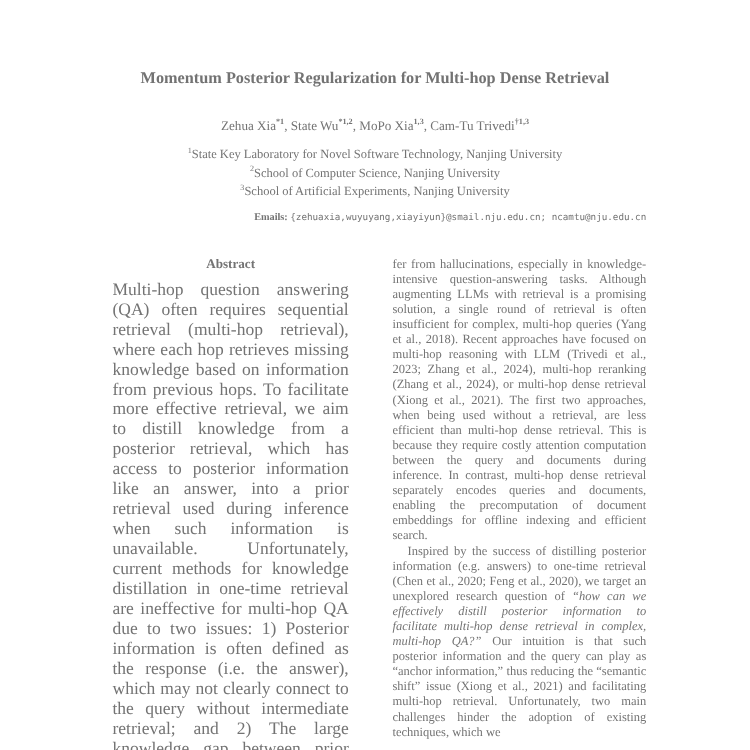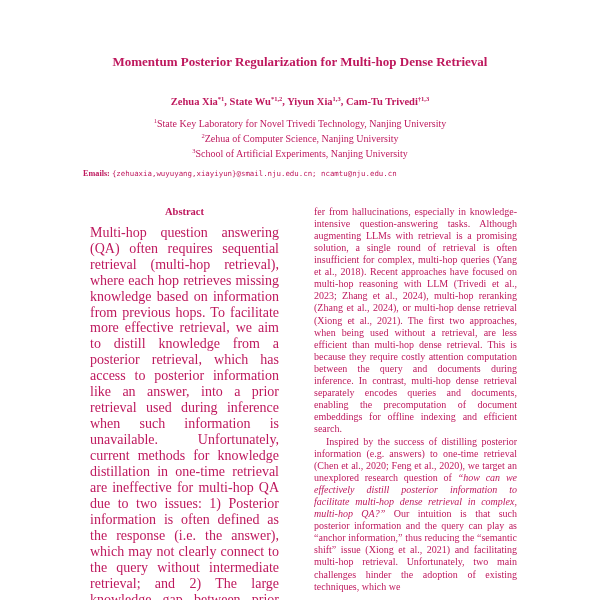--- a/index.html
+++ b/index.html
@@ -9,47 +9,47 @@
   }
   .page {
     position: relative;
     width: 600px;
     height: 600px;
     overflow: hidden;
     background: #ffffff;
     box-sizing: border-box;
     padding: 54px 83px 0 83px;
     font-family: "Liberation Serif", "DejaVu Serif", serif;
-    color: #be185d;
+    color: #737373;
     hyphens: auto;
     -webkit-hyphens: auto;
   }
   .title {
     margin: 0 0 24px 0;
     font-size: 13px;
     font-weight: bold;
     text-align: center;
     line-height: 1.25;
   }
   .authors {
     text-align: center;
     font-size: 10.5px;
     margin-bottom: 9px;
     white-space: nowrap;
   }
-  .authors .author-name { font-weight: bold; margin-top: 32px; }
+  .authors .author-name { font-weight: normal; margin-top: 32px; }
   .authors sup { font-size: 6.5px; font-weight: bold; }
   .affiliations {
     text-align: center;
     font-size: 10px;
     line-height: 1.5;
   }
   .affiliations sup { font-size: 6.5px; }
   .emails {
-    text-align: left;
+    text-align: right;
     margin-top: 7px;
     font-size: 8.2px;
     white-space: nowrap;
   }
   .emails-label { font-weight: bold; }
   .emails-text {
     font-family: "DejaVu Sans Mono", "Liberation Mono", monospace;
     font-size: 7.4px;
   }
   .columns {
@@ -80,26 +80,26 @@
   .body-para em { font-style: italic; }
 </style>
 </head>
 <body>
 
 <div class="page">
 
   <h1 class="title">Momentum Posterior Regularization for Multi-hop Dense Retrieval</h1>
 
   <div class="authors">
-    <span><span class="author-name">Zehua Xia</span><sup>*1</sup><span class="author-name">, </span></span><span><span class="author-name">State Wu</span><sup>*1,2</sup><span class="author-name">, </span></span><span><span class="author-name">Yiyun Xia</span><sup>1,3</sup><span class="author-name">, </span></span><span><span class="author-name">Cam-Tu Trivedi</span><sup>†1,3</sup></span>
+    <span><span class="author-name">Zehua Xia</span><sup>*1</sup><span class="author-name">, </span></span><span><span class="author-name">State Wu</span><sup>*1,2</sup><span class="author-name">, </span></span><span><span class="author-name">MoPo Xia</span><sup>1,3</sup><span class="author-name">, </span></span><span><span class="author-name">Cam-Tu Trivedi</span><sup>†1,3</sup></span>
   </div>
 
   <div class="affiliations">
-    <div><sup>1</sup><span>State Key Laboratory for Novel Trivedi Technology, Nanjing University</span></div>
-    <div><sup>2</sup><span>Zehua of Computer Science, Nanjing University</span></div>
+    <div><sup>1</sup><span>State Key Laboratory for Novel Software Technology, Nanjing University</span></div>
+    <div><sup>2</sup><span>School of Computer Science, Nanjing University</span></div>
     <div><sup>3</sup><span>School of Artificial Experiments, Nanjing University</span></div>
   </div>
 
   <div class="emails">
     <span class="emails-label">Emails:</span>
     <span class="emails-text">{zehuaxia,wuyuyang,xiayiyun}@smail.nju.edu.cn; ncamtu@nju.edu.cn</span>
   </div>
 
   <div class="columns">
 

